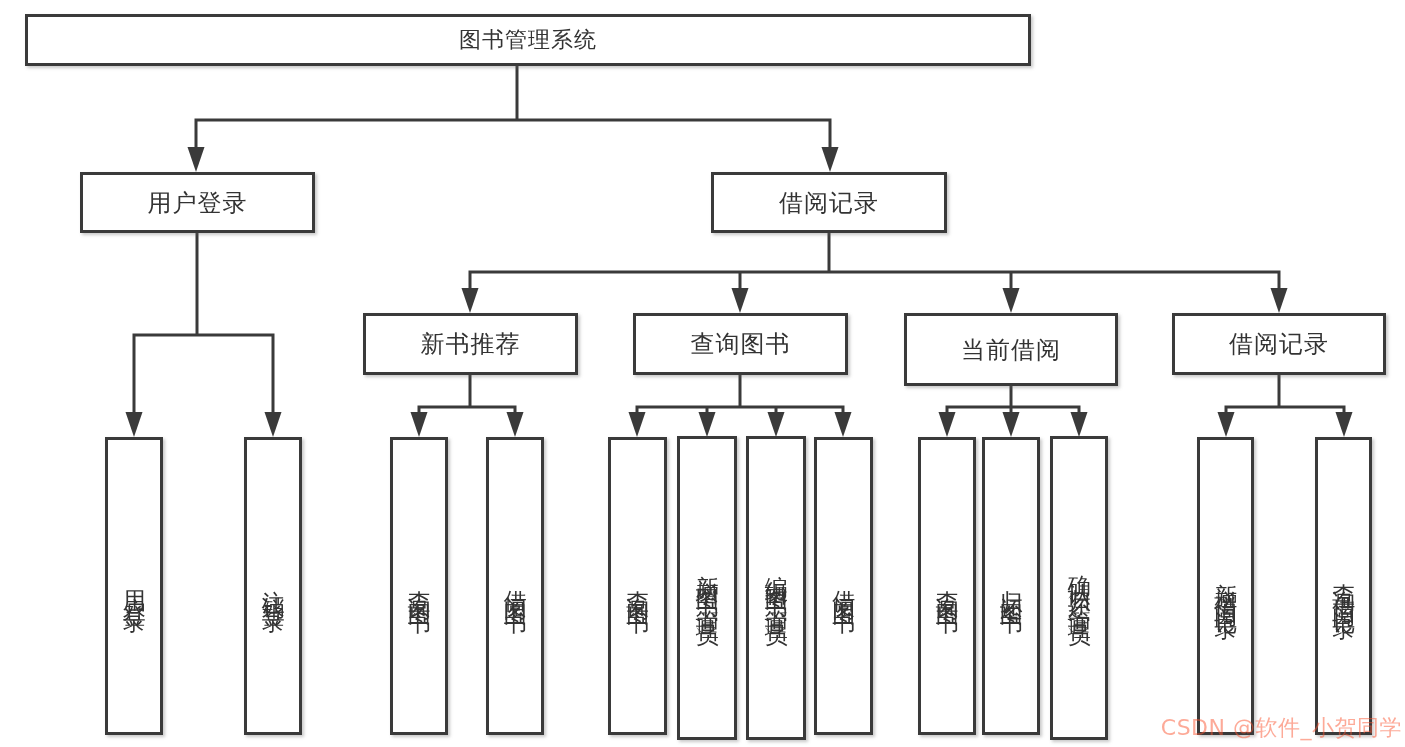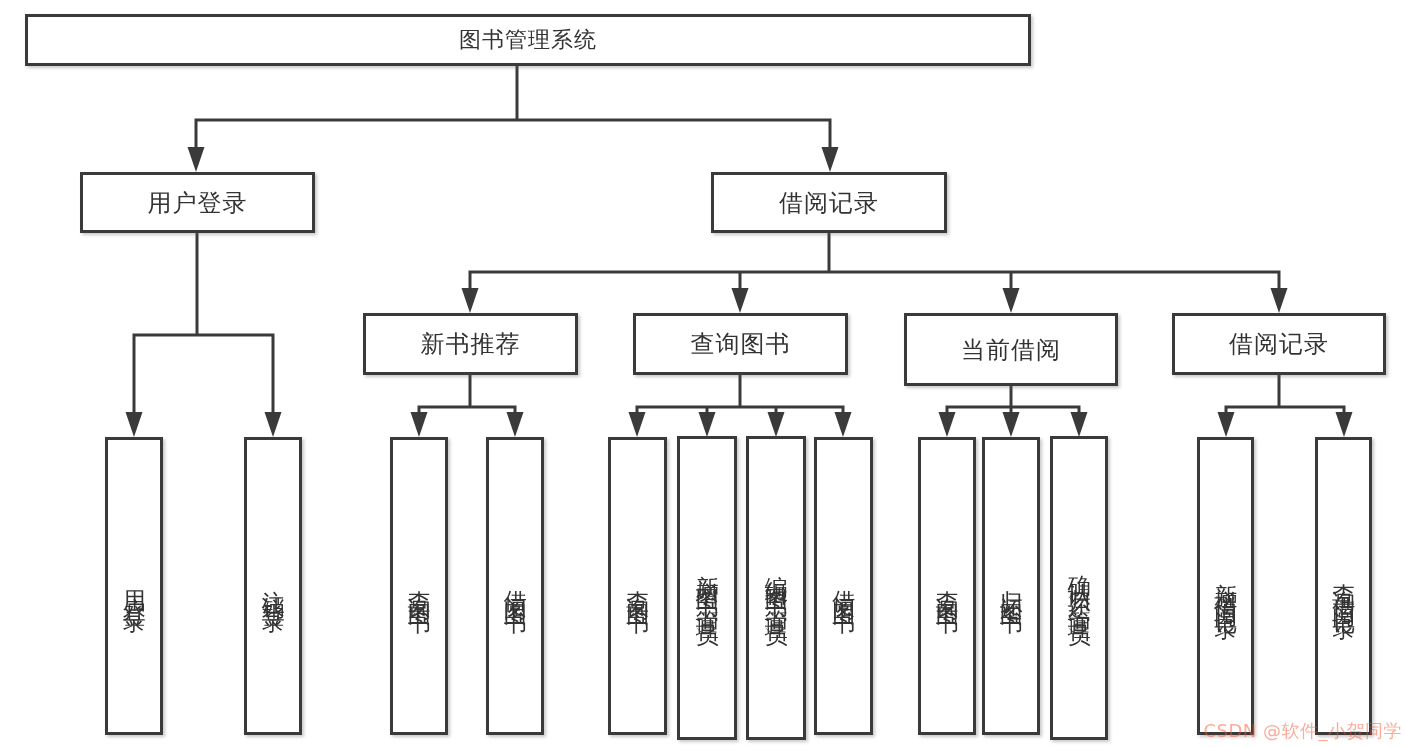--- a/index.html
+++ b/index.html
@@ -28,21 +28,21 @@
     writing-mode:vertical-rl;
     text-orientation:mixed;
     font-size:23px;
     letter-spacing:7px;
     line-height:1.1;
     white-space:nowrap;
   }
   .watermark {
     position:absolute;
     right:3px; bottom:4px;
-    font-size:18px;
+    font-size:22px;
     color:rgba(252,85,49,0.5);
     letter-spacing:0.5px;
     pointer-events:none;
   }
 </style>
 </head>
 <body>
 
 <div class="canvas">
 

